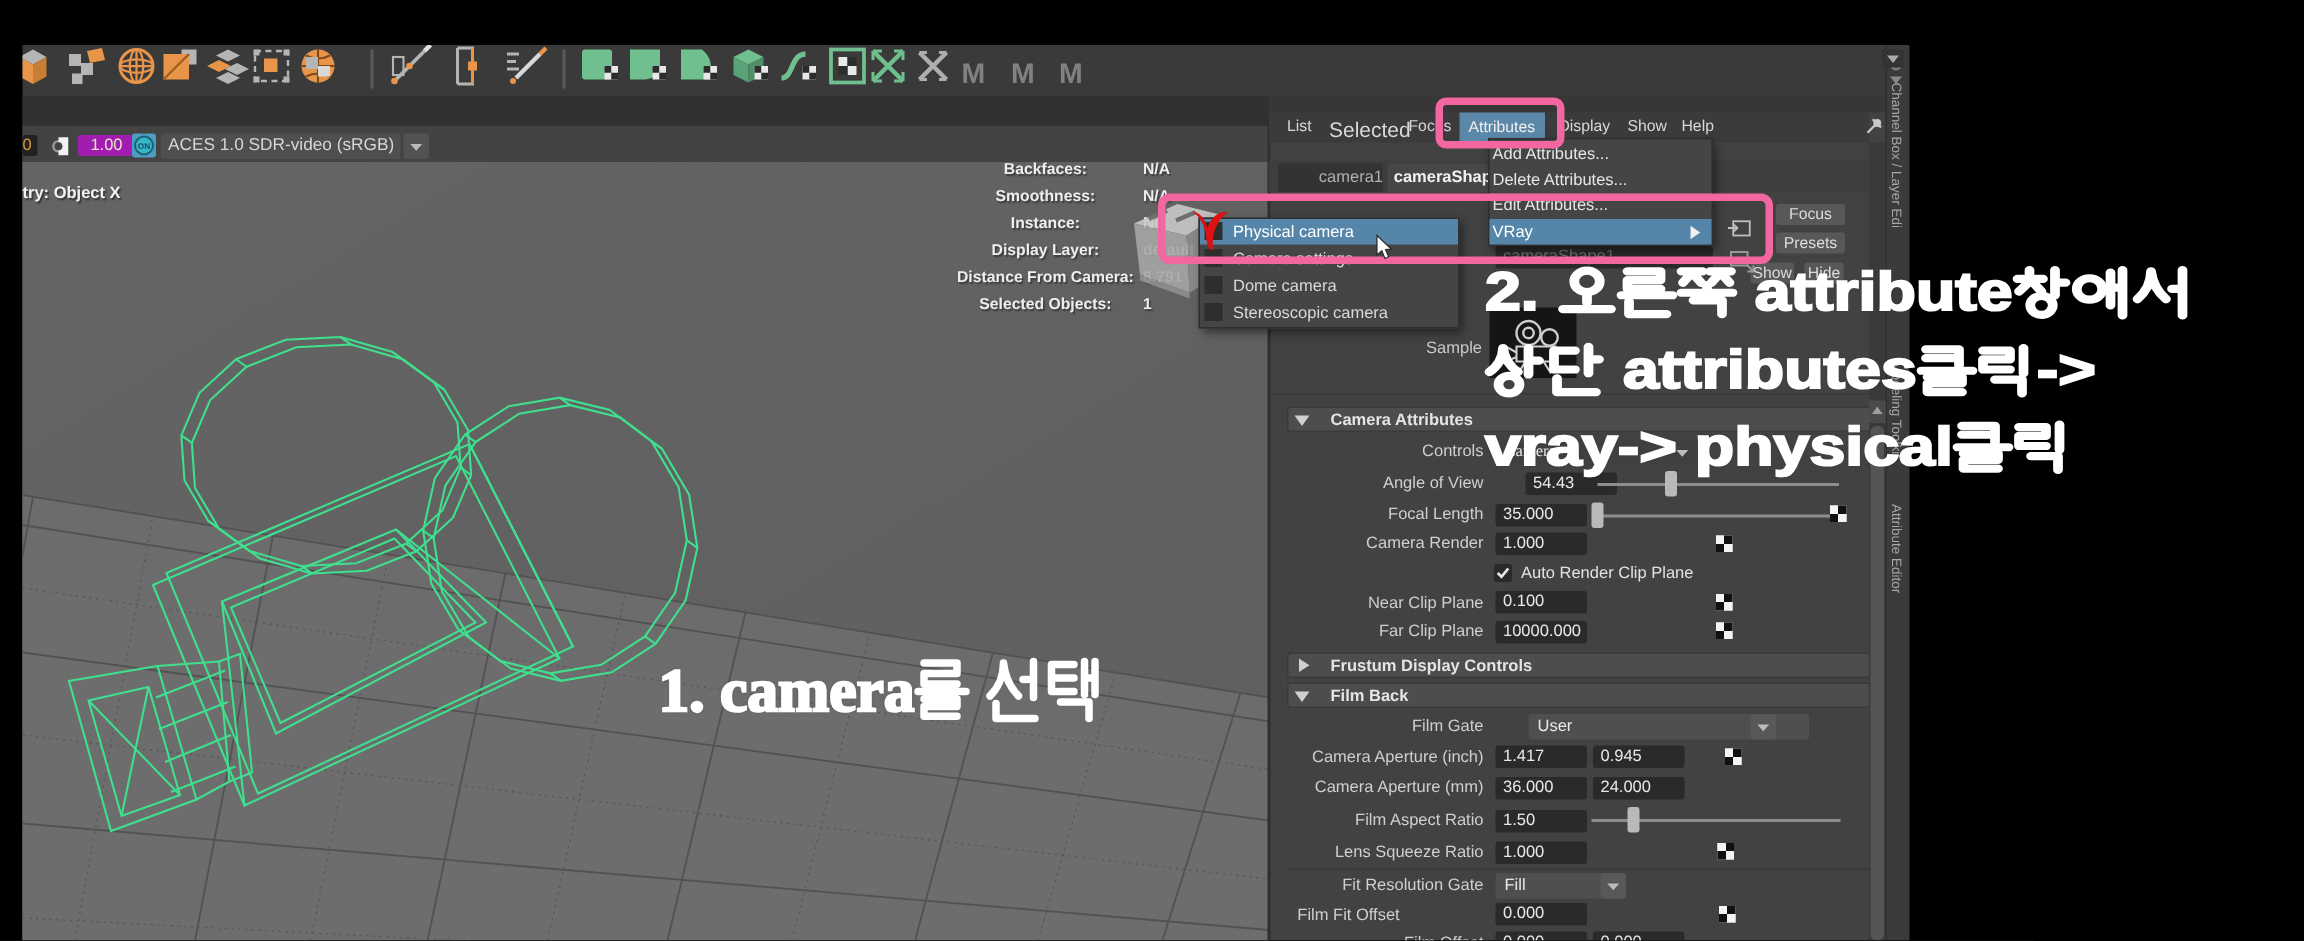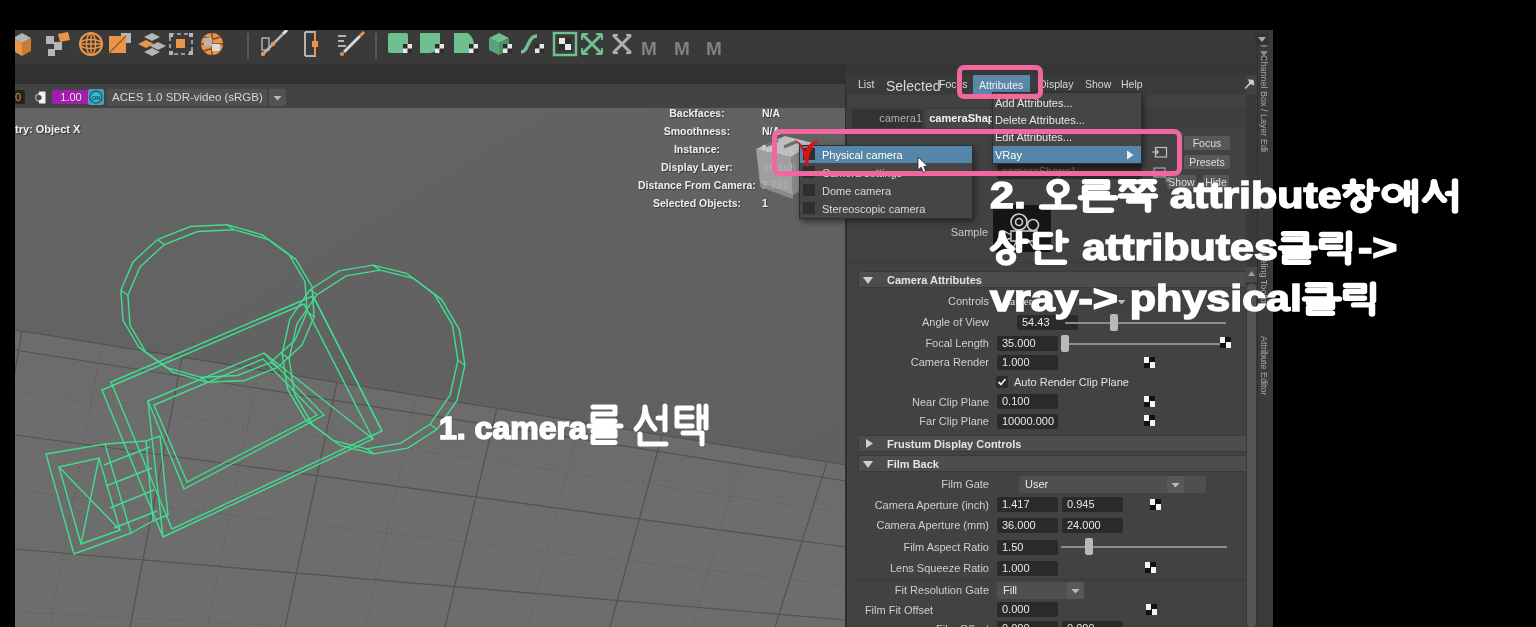--- a/index.html
+++ b/index.html
@@ -481,20 +481,20 @@
       </svg><svg class="ko" width="40" height="40" viewBox="0 0 40 40" style="vertical-align:-6px">
         <path d="M4 4 H22 V11 H4 V19 H22 M31 2 V22 M12 27 H30 V38"></path>
       </svg>-&gt;</div>
 
 <div class="kline" style="left:990px;top:278px;font-size:43px;transform:scaleY(0.84);transform-origin:0 0;">vray-&gt;&nbsp;physical<svg class="ko" width="40" height="40" viewBox="0 0 40 40" style="vertical-align:-6px">
         <path d="M6 3 H28 V16 M6 10 H28 M3 20 H37 M7 25 H30 V30 H7 V37 H30"></path>
       </svg><svg class="ko" width="40" height="40" viewBox="0 0 40 40" style="vertical-align:-6px">
         <path d="M4 4 H22 V11 H4 V19 H22 M31 2 V22 M12 27 H30 V38"></path>
       </svg></div>
 
-<div class="kline" style="left:439px;top:404px;font-size:32px;">1. camera<svg class="ko k4" width="36" height="42" viewBox="0 0 36 42" style="vertical-align:-7px">
+<div class="kline" style="left:439px;top:436px;font-size:41px;font-family:Liberation Serif, serif;">1. camera<svg class="ko k4" width="36" height="42" viewBox="0 0 36 42" style="vertical-align:-7px">
         <path d="M6 3 H28 V10 H6 V17 H28 M2 22 H34 M6 27 H28 V32 H6 V38.5 H28"></path>
       </svg>&nbsp;<svg class="ko k4" width="40" height="42" viewBox="0 0 40 42" style="vertical-align:-7px">
         <path d="M13 3 C13 12 9 20 4 25 M13 3 C14 12 18 20 23 25 M26 14 H33 M33 2 V26 M8 30 V40 H34"></path>
       </svg><svg class="ko k4" width="40" height="42" viewBox="0 0 40 42" style="vertical-align:-7px">
         <path d="M20 4 H5 V22 H20 M5 13 H20 M27 2 V24 M27 13 H33 M34 2 V24 M11 29 H30 V40"></path>
       </svg></div>
 
 </div>
 </body></html>

